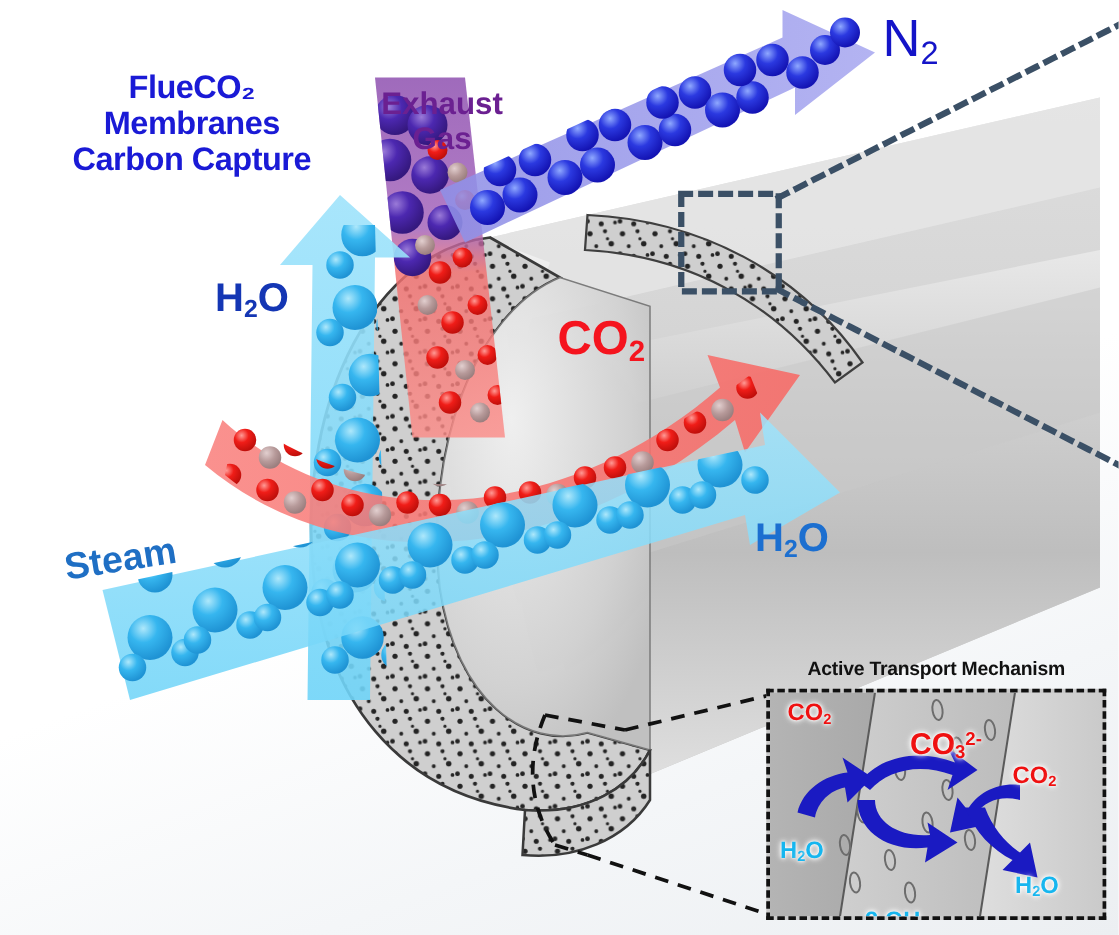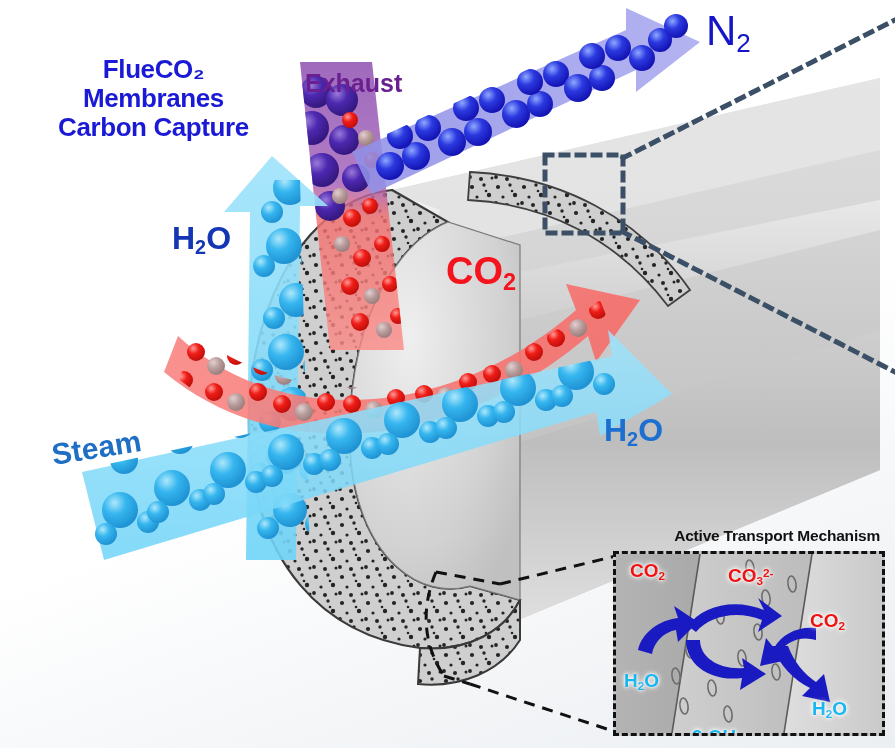--- a/index.html
+++ b/index.html
@@ -26,21 +26,21 @@
     text-align:center;line-height:1.12;margin-top:24px;}
   #lbl-h2o-up{left:172px;top:222px;font-size:32px;font-weight:bold;color:#1436b4;}
   #lbl-co2-main{left:446px;top:252px;font-size:38px;font-weight:bold;color:#f5141e;}
   #lbl-h2o-right{left:604px;top:414px;font-size:32px;font-weight:bold;color:#1c6fd0;}
   #lbl-steam{left:52px;top:440px;font-size:30px;font-weight:bold;color:#1f6fc4;
     transform:rotate(-9deg);transform-origin:left center;}
 
   
   #inset{position:absolute;left:613px;top:551px;width:272px;height:185px;
     border:3px dashed #111;box-sizing:border-box;overflow:hidden;background:#c9c9c9;}
-  #inset-title{position:absolute;left:618px;top:527px;width:262px;text-align:right;
+  #inset-title{position:absolute;left:618px;top:527px;width:262px;text-align:center;
     font-size:15.5px;font-weight:bold;color:#111;letter-spacing:-0.2px;}
   .ins-lbl{position:absolute;font-weight:bold;white-space:nowrap;
     text-shadow:0 0 6px #fff,0 0 4px #fff,0 0 2px #fff;}
   .ins-red{color:#ef1010;}
   .ins-cyan{color:#16b6ef;}
 </style>
 </head>
 <body>
 
 <div id="stage">
@@ -379,20 +379,21 @@
     <div>Membranes</div>
     <div>Carbon Capture</div>
   </div>
 
   <div class="lbl" id="lbl-n2">
     <span>N</span><span class="sub">2</span>
   </div>
 
   <div class="lbl" id="lbl-exhaust">
     <div>Exhaust</div>
+    <div>Gas</div>
   </div>
 
   <div class="lbl" id="lbl-h2o-up">
     <span>H</span><span class="sub">2</span><span>O</span>
   </div>
 
   <div class="lbl" id="lbl-co2-main">
     <span>CO</span><span class="sub">2</span>
   </div>
 
@@ -458,21 +459,21 @@
 
         <path d="M156,92 C164,112 178,126 194,134 L186,142 L214,148 L208,120
                  L200,128 C188,120 178,108 172,92 Z"></path>
       </g>
     </svg>
 
     <div class="ins-lbl ins-red" style="left:14px;top:6px;font-size:19px;">
       <span>CO</span><span class="sub">2</span>
     </div>
 
-    <div class="ins-lbl ins-red" style="left:112px;top:11px;font-size:19px;">
+    <div class="ins-lbl ins-red" style="left:112px;top:28px;font-size:24px;">
       <span>CO</span><span class="sub">3</span><span class="sup">2-</span>
     </div>
 
     <div class="ins-lbl ins-red" style="left:194px;top:56px;font-size:19px;">
       <span>CO</span><span class="sub">2</span>
     </div>
 
     <div class="ins-lbl ins-cyan" style="left:8px;top:116px;font-size:19px;">
       <span>H</span><span class="sub">2</span><span>O</span>
     </div>

